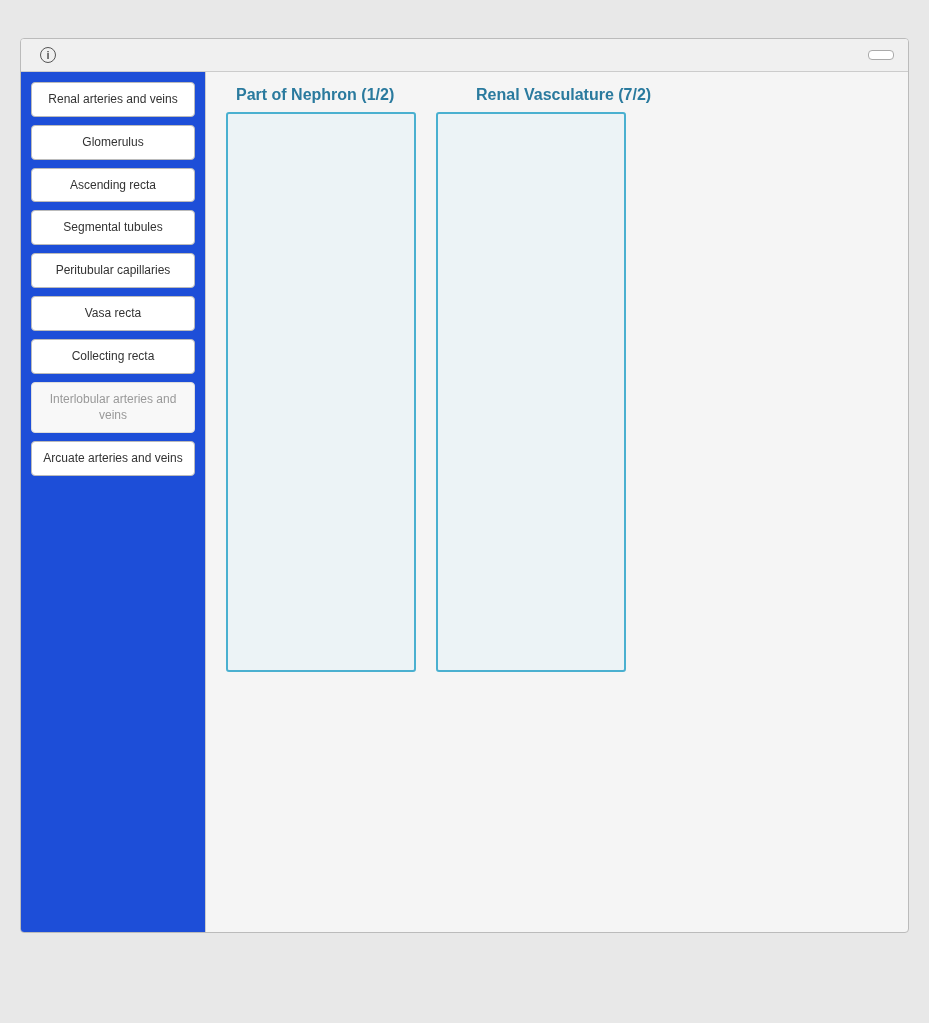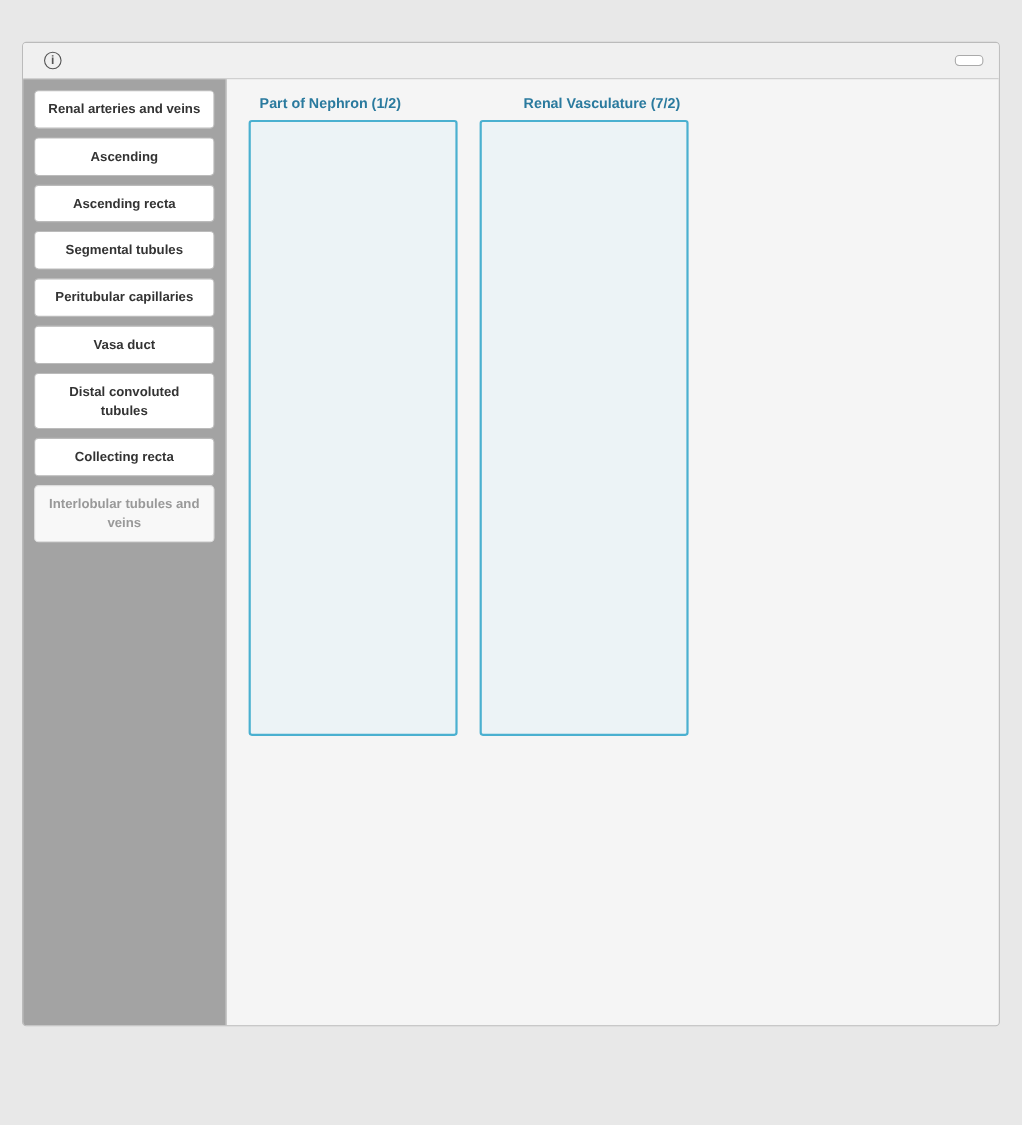--- a/index.html
+++ b/index.html
@@ -104,22 +104,21 @@
     }
 
     .labels-panel {
       width: 185px;
       min-width: 185px;
       border-right: 1px solid #ccc;
       padding: 10px 10px;
       display: flex;
       flex-direction: column;
       gap: 8px;
-      background: #a3a3a3;
-      font-weight: bold;
+      background: #1d4ed8;
     }
 
     .label-chip {
       background: white;
       border: 1px solid #bbb;
       border-radius: 4px;
       padding: 8px 10px;
       text-align: center;
       font-size: 12px;
       color: #333;
@@ -141,21 +140,21 @@
     }
 
     .drop-zones-header {
       display: flex;
       gap: 60px;
       margin-bottom: 8px;
       padding-left: 10px;
     }
 
     .drop-zone-title {
-      font-size: 13px;
+      font-size: 16px;
       font-weight: bold;
       color: #2a7a9e;
       width: 180px;
     }
 
     .drop-zones-row {
       display: flex;
       gap: 20px;
     }
 
@@ -186,33 +185,33 @@
       </div>
       <button class="reset-btn"></button>
     </div>
 
     <div class="content-area">
 
       <div class="labels-panel">
 
       <div class="label-chip">Renal arteries
 and veins</div>
-          <div class="label-chip">Ascending</div>
+          <div class="label-chip">Glomerulus</div>
           <div class="label-chip">Ascending recta</div>
           <div class="label-chip">Segmental
 tubules</div>
           <div class="label-chip">Peritubular
 capillaries</div>
-          <div class="label-chip">Vasa duct</div>
-          <div class="label-chip">Distal convoluted
-tubules</div>
+          <div class="label-chip">Vasa recta</div>
           <div class="label-chip">Collecting recta</div>
           <div class="label-chip grayed">Interlobular
-tubules and
+arteries and
 veins</div>
+          <div class="label-chip">Arcuate arteries
+and veins</div>
         </div>
 
       <div class="drop-zones-panel">
         <div class="drop-zones-header">
 
         <div class="drop-zone-title">Part of Nephron (1/2)</div>
             <div class="drop-zone-title">Renal Vasculature (7/2)</div>
           </div>
         <div class="drop-zones-row">
 

